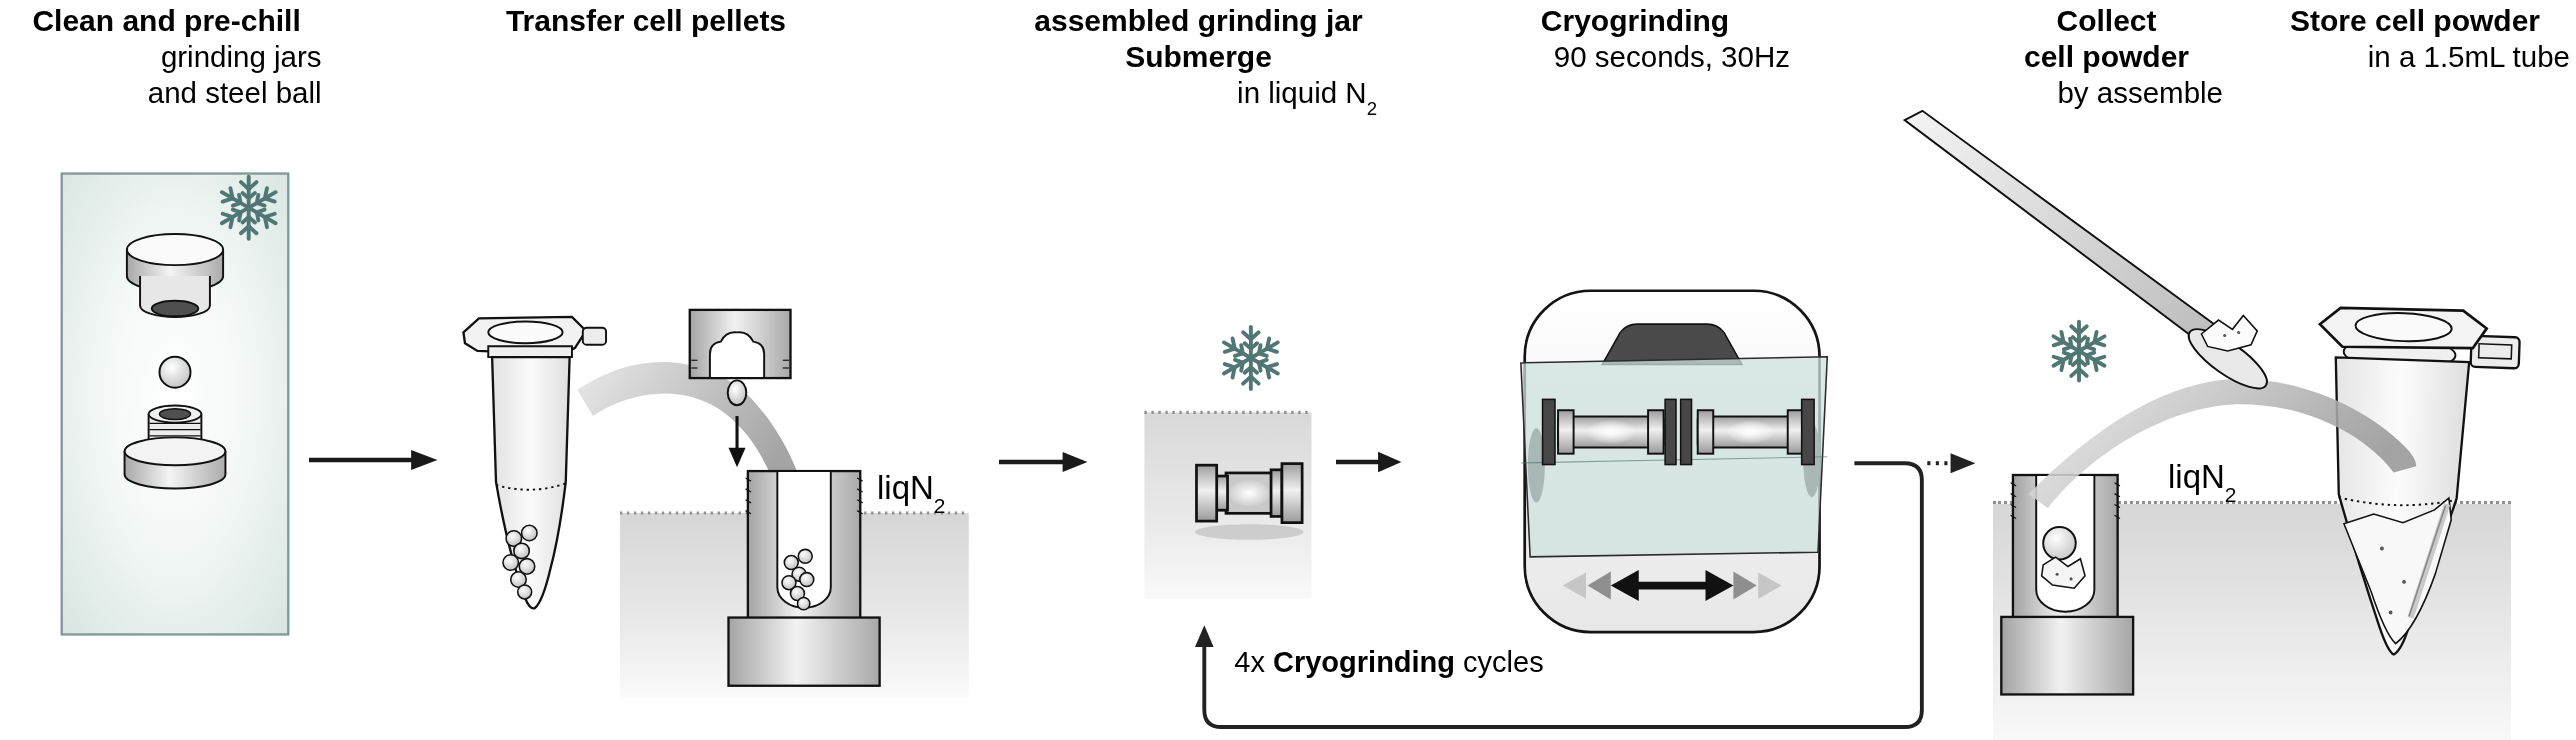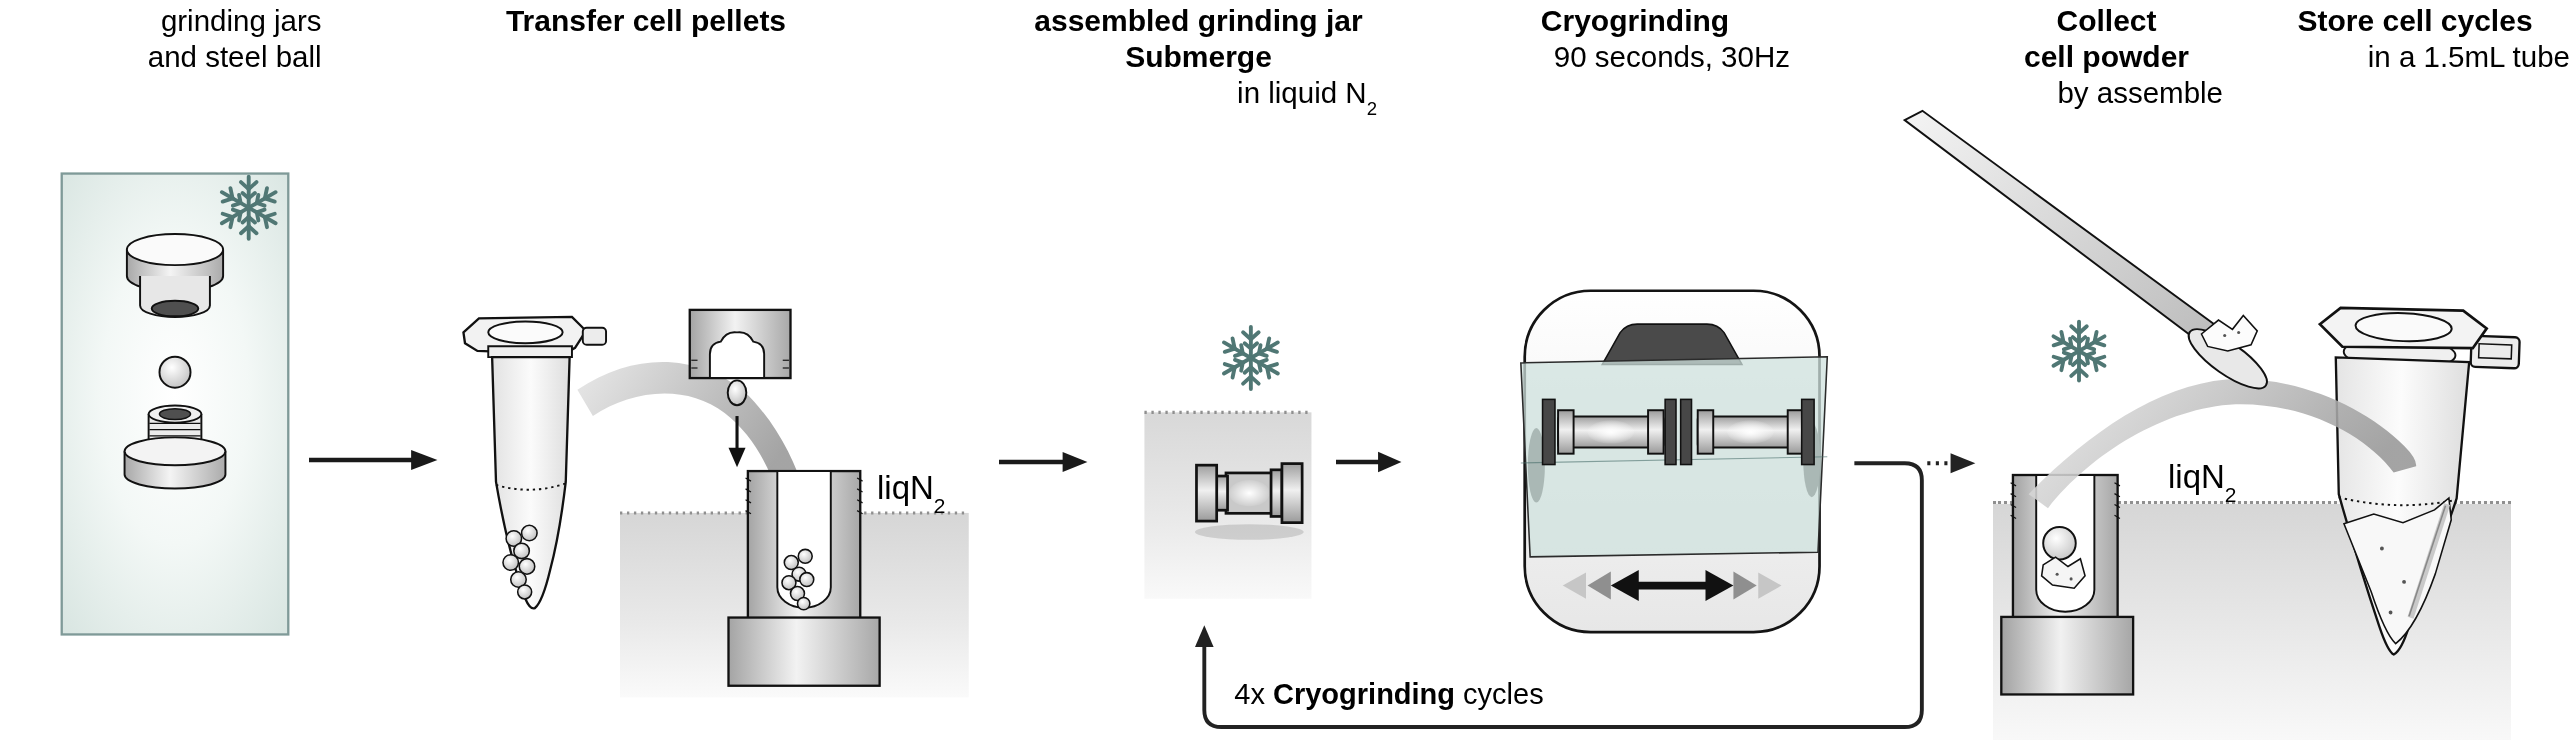--- a/index.html
+++ b/index.html
@@ -12,31 +12,32 @@
   .title .r{font-weight:normal; font-size:29.5px;text-align:right;}
   .title sub{font-size:18.6px; position:relative; top:4.7px;}
   .abs{position:absolute;}
   .liq{position:absolute; font-size:33px; font-weight:normal; z-index:7;}
   .liq sub{font-size:21px; position:relative; top:6.2px;}
   .bath5{
     position:absolute; left:1993px; top:501px; width:518px; height:240px; z-index:1;
     background:linear-gradient(180deg,#d6d6d6 0%,#e9e9e9 55%,#f9f9f9 100%);
     border-top:3.1px dotted #8f8f8f;
   }
-  .looptext{position:absolute; left:1195px; top:678px; width:388px; text-align:center;
+  .looptext{position:absolute; left:1195px; top:646px; width:388px; text-align:center;
     font-size:29px; z-index:8;}
   .looptext .lb{font-weight:bold;}
   svg{position:absolute; overflow:visible;}
 </style>
 </head>
 <body>
 
 <div class="stage">
 
   <div class="title" style="left:11.6px; width:310px;">
+    <div class="b">Clean and pre-chill</div>
     <div class="r">grinding jars</div>
     <div class="r">and steel ball</div>
   </div>
   <div class="title" style="left:491px; width:310px;">
     <div class="b">Transfer cell pellets</div>
   </div>
   <div class="title" style="left:1020px; width:357px;">
     <div class="b">assembled grinding jar</div>
     <div class="b">Submerge</div>
     <div class="r"><span>in liquid N</span><sub>2</sub></div>
@@ -44,21 +45,21 @@
   <div class="title" style="left:1480px; width:310px;">
     <div class="b">Cryogrinding</div>
     <div class="r">90 seconds, 30Hz</div>
   </div>
   <div class="title" style="left:1990px; width:233px;">
     <div class="b">Collect</div>
     <div class="b">cell powder</div>
     <div class="r">by assemble</div>
   </div>
   <div class="title" style="left:2260px; width:310px;">
-    <div class="b">Store cell cycles</div>
+    <div class="b">Store cell powder</div>
     <div class="r">in a 1.5mL tube</div>
   </div>
 
   <svg class="abs" style="left:60px; top:172px;" width="230" height="464" viewBox="0 0 296 598">
     <defs>
       <radialGradient id="p1bg" cx="50%" cy="48%" r="72%">
         <stop offset="0%" stop-color="#ffffff"></stop>
           <stop offset="45%" stop-color="#f3f8f6"></stop>
         <stop offset="100%" stop-color="#d8e5e1"></stop>
       </radialGradient>

